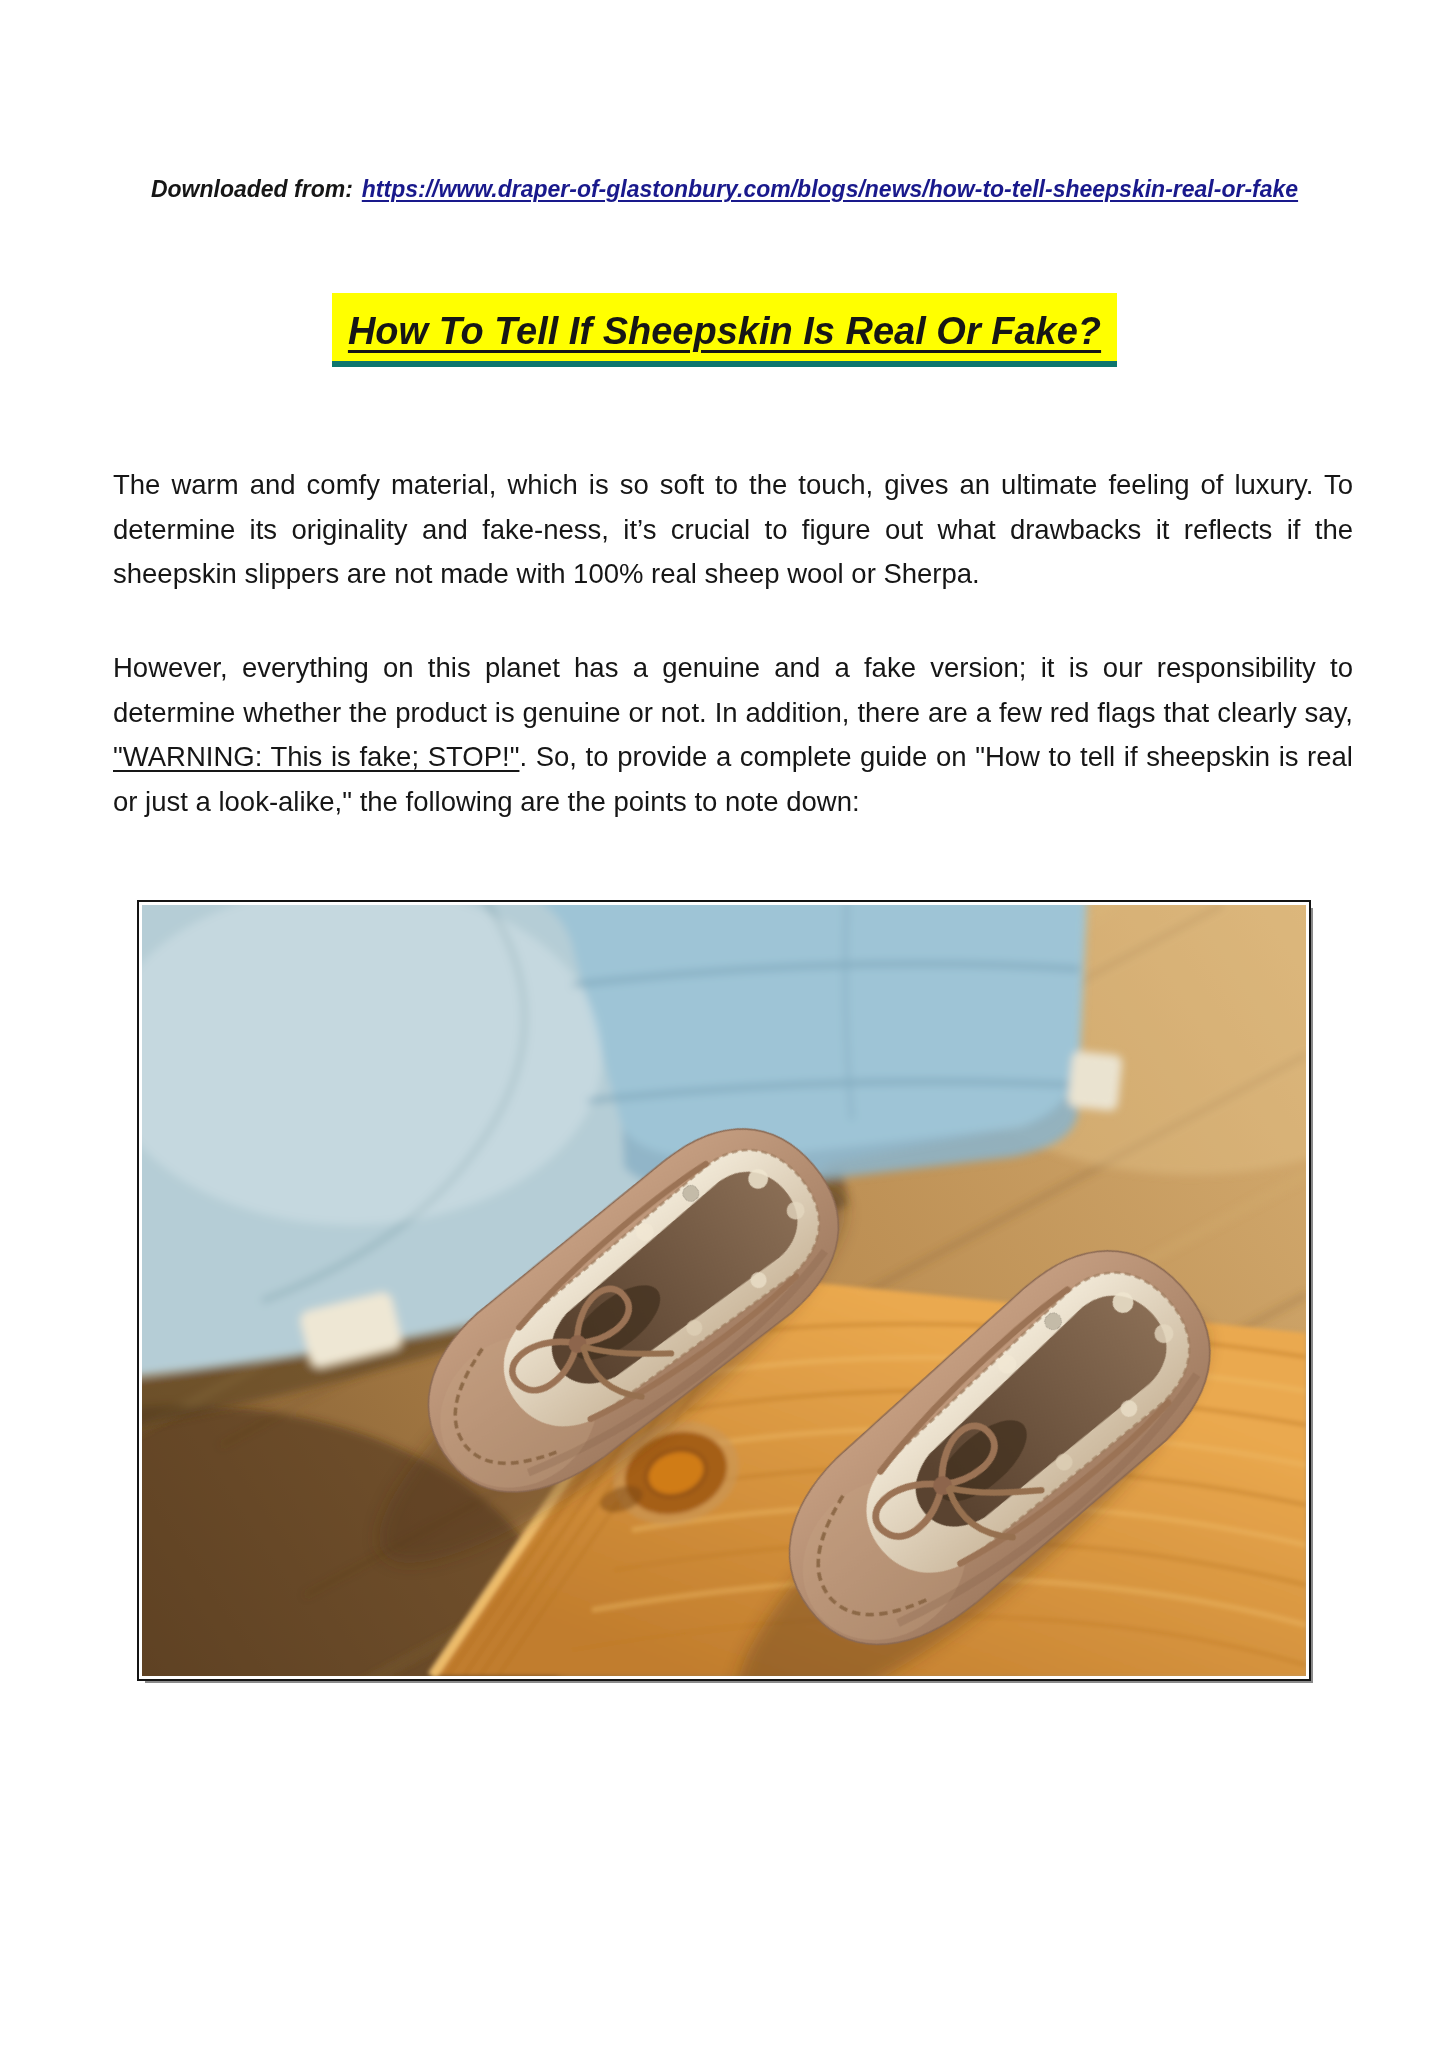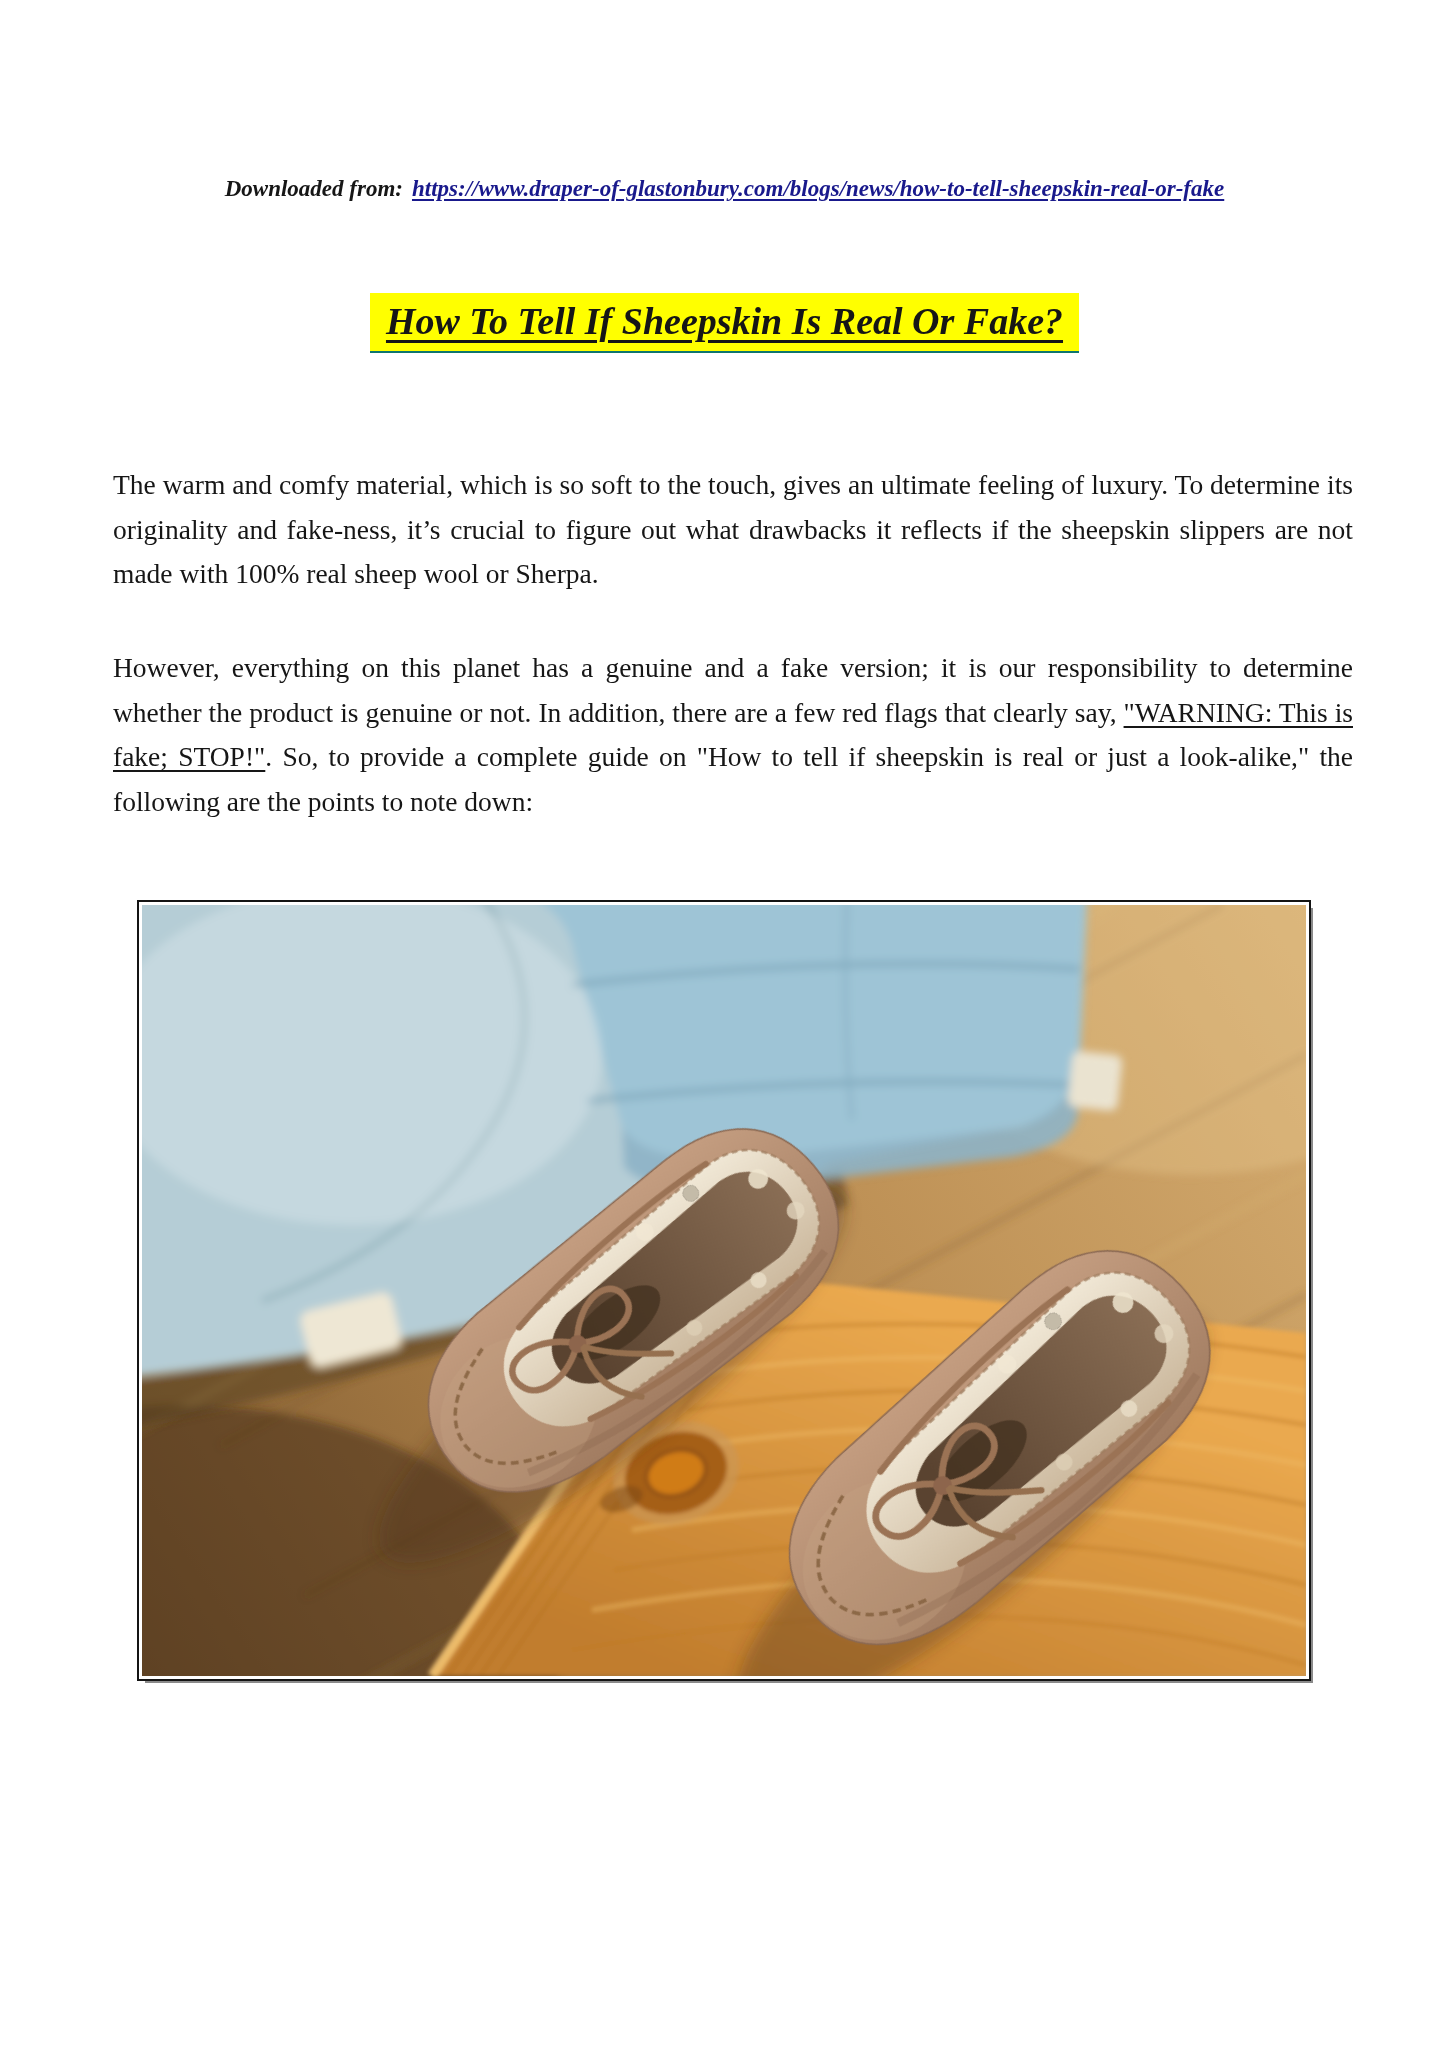--- a/index.html
+++ b/index.html
@@ -4,36 +4,36 @@
 <style>
   :root{
     --highlight-yellow:#ffff00;
     --link-navy:#19198c;
     --text-black:#161616;
     --photo-border:#141414;
   }
   html,body{margin:0;padding:0;background:#ffffff;}
   .page{
     position:relative;width:1449px;height:2048px;background:#ffffff;
-    font-family:Liberation Serif, serif;color:var(--text-black);overflow:hidden;
+    font-family:Liberation Sans, sans-serif;color:var(--text-black);overflow:hidden;
   }
   .source-line{
     position:absolute;top:176px;left:0;width:100%;text-align:center;
     font-size:23px;font-weight:bold;font-style:italic;margin:0;
   }
   .src-label{color:var(--text-black);}
   .src-url{
     color:var(--link-navy);text-decoration:underline;text-decoration-thickness:2px;
     text-underline-offset:3px;margin-left:9px;cursor:pointer;
   }
   .title-wrap{position:absolute;top:293px;left:0;width:100%;text-align:center;margin:0;}
   .hl{
     display:inline-block;background:var(--highlight-yellow);
     font-size:38px;font-weight:bold;font-style:italic;line-height:1.18;
-    padding:6px 16px 7px 16px;border-bottom:2px solid #0f766e;
+    padding:16px 16px 7px 16px;border-bottom:6px solid #0f766e;
   }
   .hl-text{
     text-decoration:underline;text-decoration-thickness:3px;text-underline-offset:6px;
   }
   .para{
     position:absolute;left:105px;width:1240px;margin:8px;
     font-size:27.5px;line-height:44.5px;text-align:justify;
   }
   .para1{top:455px;}
   .para2{top:638px;}

